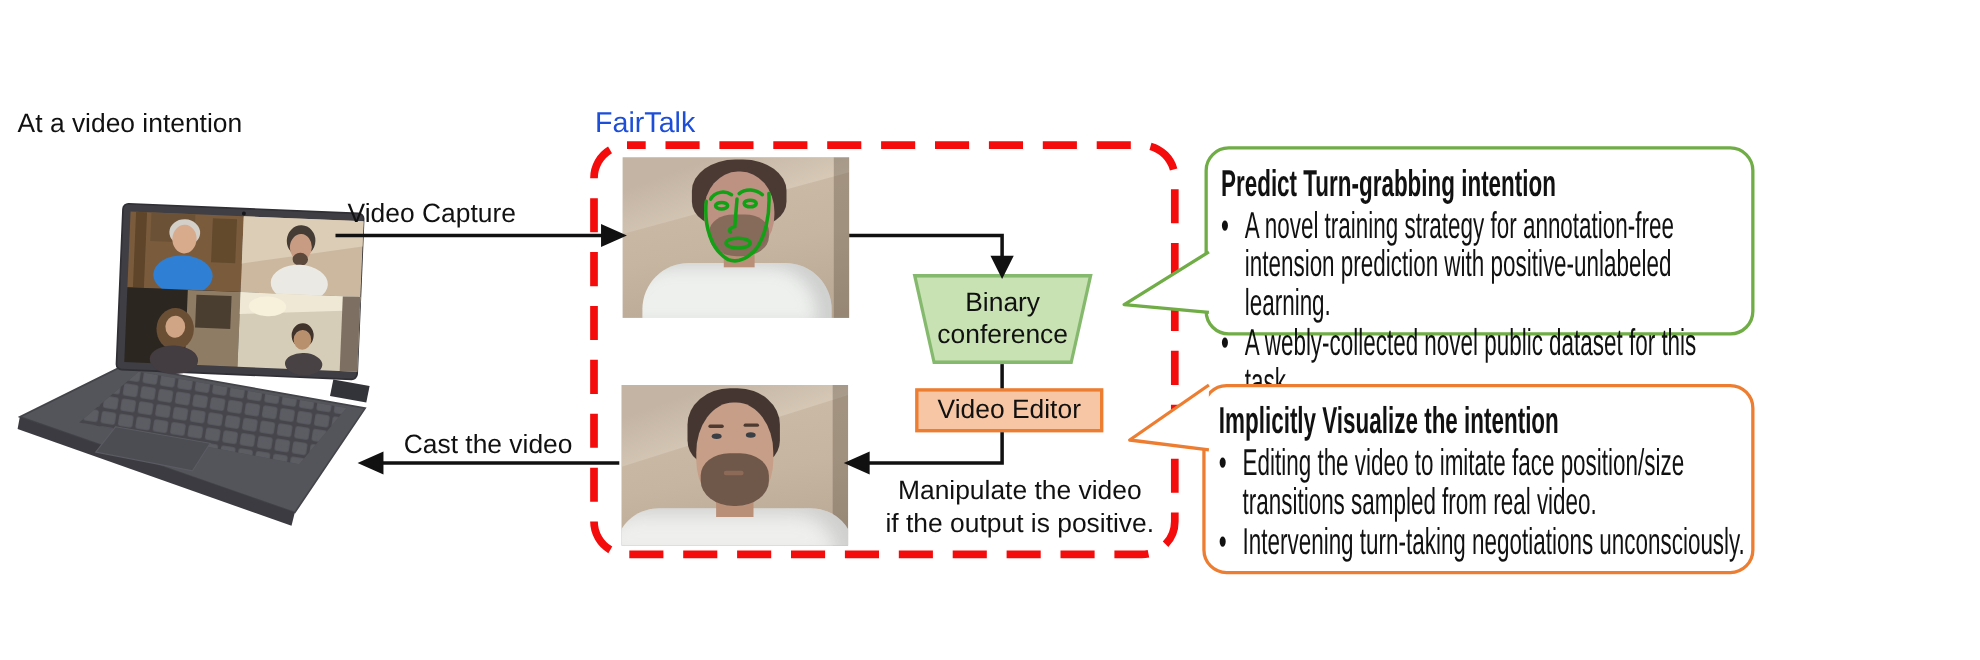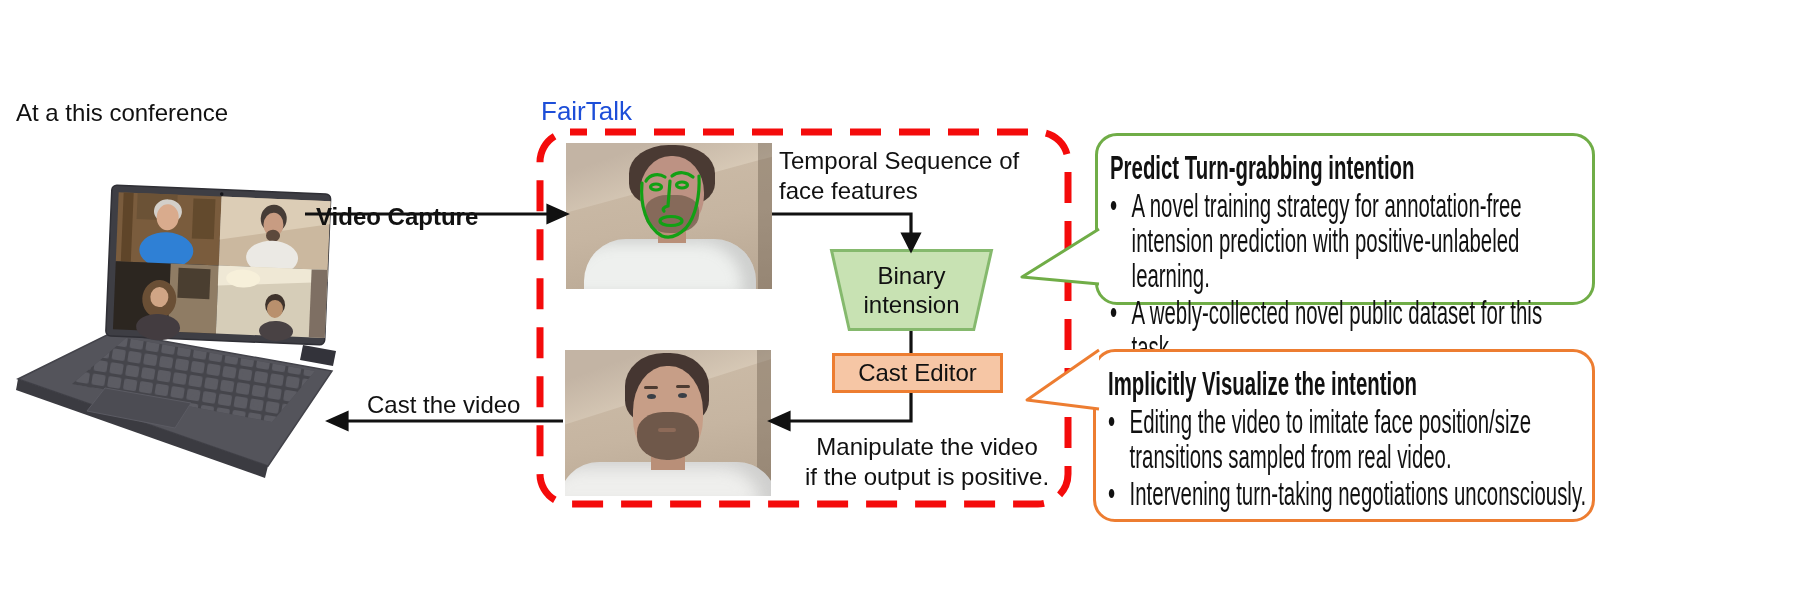--- a/index.html
+++ b/index.html
@@ -33,21 +33,21 @@
         background:linear-gradient(160deg,#c3b4a4 20%,#d8cab7 60%);
         clip-path:polygon(0 0,100% 0,100% 18%,0 92%);}
   .shadowR{position:absolute;right:0;top:0;width:7%;height:100%;background:rgba(90,75,60,.35);}
   svg{display:block;}
 </style>
 </head>
 <body>
 
 <div id="stage">
 
-  <div class="abs lbl" style="left:16px;top:98px;">At a this conference</div>
+  <div class="abs lbl" style="left:16px;top:98px;">At a video intention</div>
 
   <svg class="abs" style="left:10px;top:175px;" width="345" height="315" viewBox="0 0 345 315">
     <defs>
       <pattern id="kb" width="16" height="14" patternUnits="userSpaceOnUse" patternTransform="rotate(9)">
         <rect x="1" y="1" width="13" height="11" rx="2" fill="#5e5e66"></rect>
       </pattern>
     </defs>
 
     <g>
       <path d="M103,157 L322,196 L258,291 L8,204 Z" fill="#54545b" stroke="#43434a" stroke-width="1.5"></path>
@@ -144,36 +144,34 @@
          border-radius:48% 48% 44% 44%;"></div>
     <div class="abs" style="left:72px;top:62px;width:62px;height:48px;background:#6f584a;
          border-radius:42% 42% 48% 48%;"></div>
     <div class="abs" style="left:82px;top:44px;width:9px;height:5px;background:#3a3f46;border-radius:50%;"></div>
     <div class="abs" style="left:113px;top:43px;width:9px;height:5px;background:#3a3f46;border-radius:50%;"></div>
     <div class="abs" style="left:79px;top:36px;width:14px;height:3px;background:#4d3b31;border-radius:2px;"></div>
     <div class="abs" style="left:111px;top:35px;width:14px;height:3px;background:#4d3b31;border-radius:2px;"></div>
     <div class="abs" style="left:93px;top:78px;width:18px;height:4px;background:#8d6a58;border-radius:2px;"></div>
   </div>
 
-  <div class="abs lbl" style="left:316px;top:202px;font-weight:bold;">Video Capture</div>
-  <div class="abs lbl" style="left:779px;top:146px;">Temporal Sequence of
-face features</div>
+  <div class="abs lbl" style="left:316px;top:180px;">Video Capture</div>
   <div class="abs lbl" style="left:367px;top:390px;text-align:center;">Cast the video</div>
   <div class="abs lbl" style="left:805px;top:432px;text-align:center;">Manipulate the video
 if the output is positive.</div>
 
   <div class="trap-outer">
     <div class="trap-inner">
       <div>Binary</div>
-      <div>intension</div>
+      <div>conference</div>
     </div>
   </div>
 
   <div class="veditor">
-    <span>Cast Editor</span>
+    <span>Video Editor</span>
   </div>
 
   <div class="bubble" style="left:1095px;top:133px;width:500px;height:172px;border:3.5px solid #70ad47;">
     <div class="bubble-inner">
       <div class="b-title">Predict Turn-grabbing intention</div>
       <div class="b-row">
         <span class="b-marker">•</span>
         <span class="b-text">A novel training strategy for annotation-free
 intension prediction with positive-unlabeled learning.</span>
       </div>

